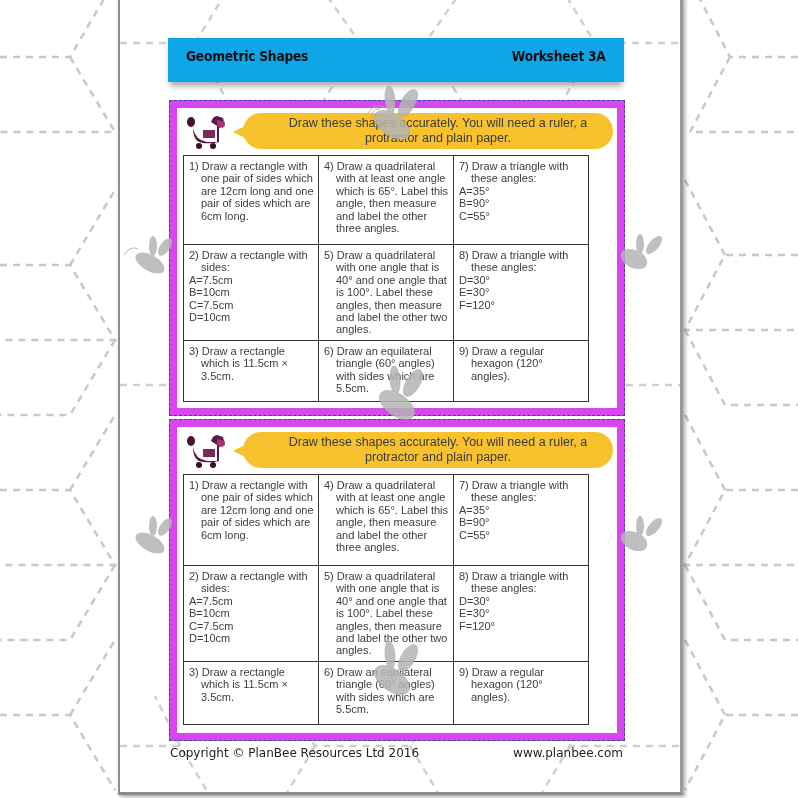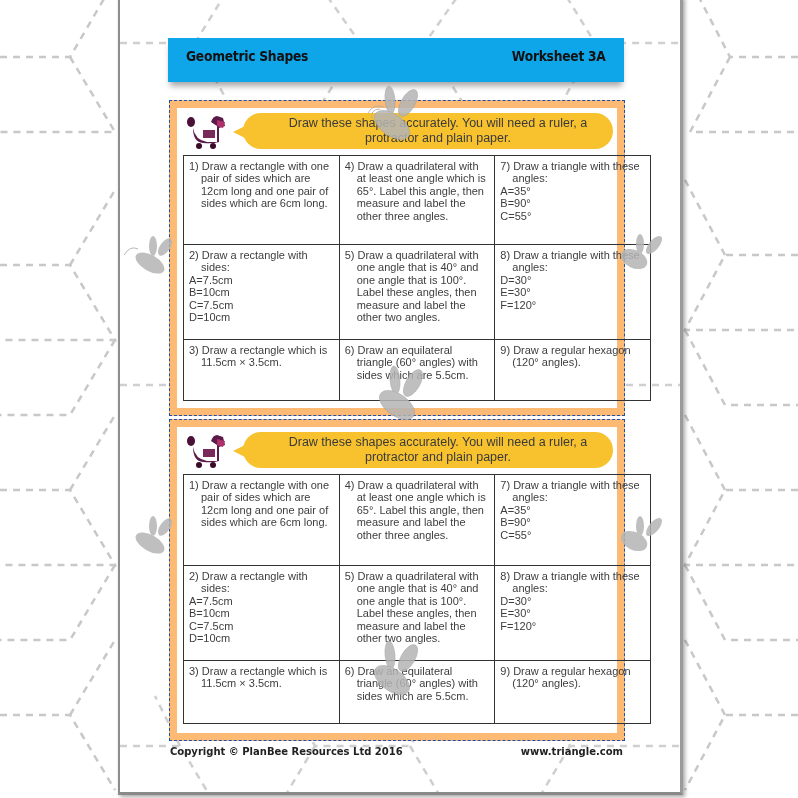--- a/index.html
+++ b/index.html
@@ -25,21 +25,21 @@
     }
     .header-title, .header-sheet {
       position: absolute; top: 10px; font-family: "DejaVu Sans", sans-serif;
       font-weight: bold; font-size: 14px; color: #111; letter-spacing: -0.3px;
     }
     .header-title { left: 18px; transform: scaleX(0.88); transform-origin: left; }
     .header-sheet { right: 18px; transform: scaleX(0.88); transform-origin: right; }
 
     .card {
       position: absolute; left: 169px; width: 454px;
-      background: #fdba74; z-index: 2;
+      background: #d946ef; z-index: 2;
       border: 1px dashed #1a4fb0;
     }
     .card-inner {
       position: absolute; left: 7px; top: 7px; right: 7px; bottom: 7px; background: #ffffff;
     }
     .card1 { top: 100px; height: 314px; }
     .card2 { top: 419px; height: 320px; }
 
     .bubble {
       position: absolute; left: 66px; top: 5px; width: 370px; height: 36px;
@@ -51,40 +51,40 @@
       border-right: 12px solid #f8c22e;
     }
     .bubble-text {
       position: absolute; left: 0; right: 0; top: 3px; text-align: center;
       font-family: "Liberation Sans", sans-serif; font-size: 12.5px; line-height: 15px; color: #3a3a3a;
       padding-left: 30px; padding-right: 10px;
     }
     .mascot { position: absolute; left: 6px; top: 4px; width: 46px; height: 40px; }
 
     table.tasks {
-      position: absolute; left: 6px; top: 47px; width: 468px;
+      position: absolute; left: 6px; top: 47px; width: 406px;
       border-collapse: collapse; table-layout: fixed;
     }
     table.tasks td {
       border: 1.5px solid #333; vertical-align: top;
       font-family: "Liberation Sans", sans-serif; font-size: 11px; line-height: 12.4px; color: #3d3d3d;
       padding: 4px 4px 4px 5px;
     }
     .r1 td { height: 80px; }
     .r2 td { height: 86px; margin-left: 32px; }
     .r3 td { height: 52px; }
     .card2 .r1 td { height: 82px; }
     .card2 .r2 td { height: 86px; }
     .card2 .r3 td { height: 54px; }
     .task-head { display: block; padding-left: 12px; text-indent: -12px; }
     .task-line { display: block; }
 
     .footer-left, .footer-right {
       position: absolute; top: 746px; font-family: "DejaVu Sans", sans-serif;
-      font-weight: bold; font-size: 10px; color: #222; z-index: 2;
+      font-weight: normal; font-size: 12px; color: #222; z-index: 2;
     }
     .footer-left { left: 170px; }
     .footer-right { right: 175px; }
 
     .bee { position: absolute; z-index: 3; opacity: 0.85; }
   </style>
 </head>
 <body>
 
 <svg class="hexbg" viewBox="0 0 798 798" xmlns="http://www.w3.org/2000/svg">
@@ -264,21 +264,21 @@
         <td>
               <span class="task-head">9) Draw a regular hexagon (120° angles).</span>
             </td>
       </tr>
     </tbody>
       </table>
   </div>
 </div>
 
 <div class="footer-left">Copyright © PlanBee Resources Ltd 2016</div>
-<div class="footer-right">www.triangle.com</div>
+<div class="footer-right">www.planbee.com</div>
 
 <svg class="bee" style="left:360px;top:85px;width:70px;height:60px;" viewBox="0 0 70 60" xmlns="http://www.w3.org/2000/svg">
   <g fill="#b5b5b5" stroke="#9a9a9a" stroke-width="0.5">
     <ellipse cx="30" cy="15" rx="5" ry="14" transform="rotate(-5 30 15)"></ellipse>
     <ellipse cx="48" cy="18" rx="7" ry="15" transform="rotate(30 48 18)"></ellipse>
     <ellipse cx="32" cy="40" rx="20" ry="11" transform="rotate(35 32 40)"></ellipse>
   </g>
   <path d="M8 28 Q14 18 24 22 M12 34 Q10 24 20 24" stroke="#aaaaaa" fill="none" stroke-width="1"></path>
 </svg>
 <svg class="bee" style="left:365px;top:365px;width:70px;height:60px;" viewBox="0 0 70 60" xmlns="http://www.w3.org/2000/svg">

